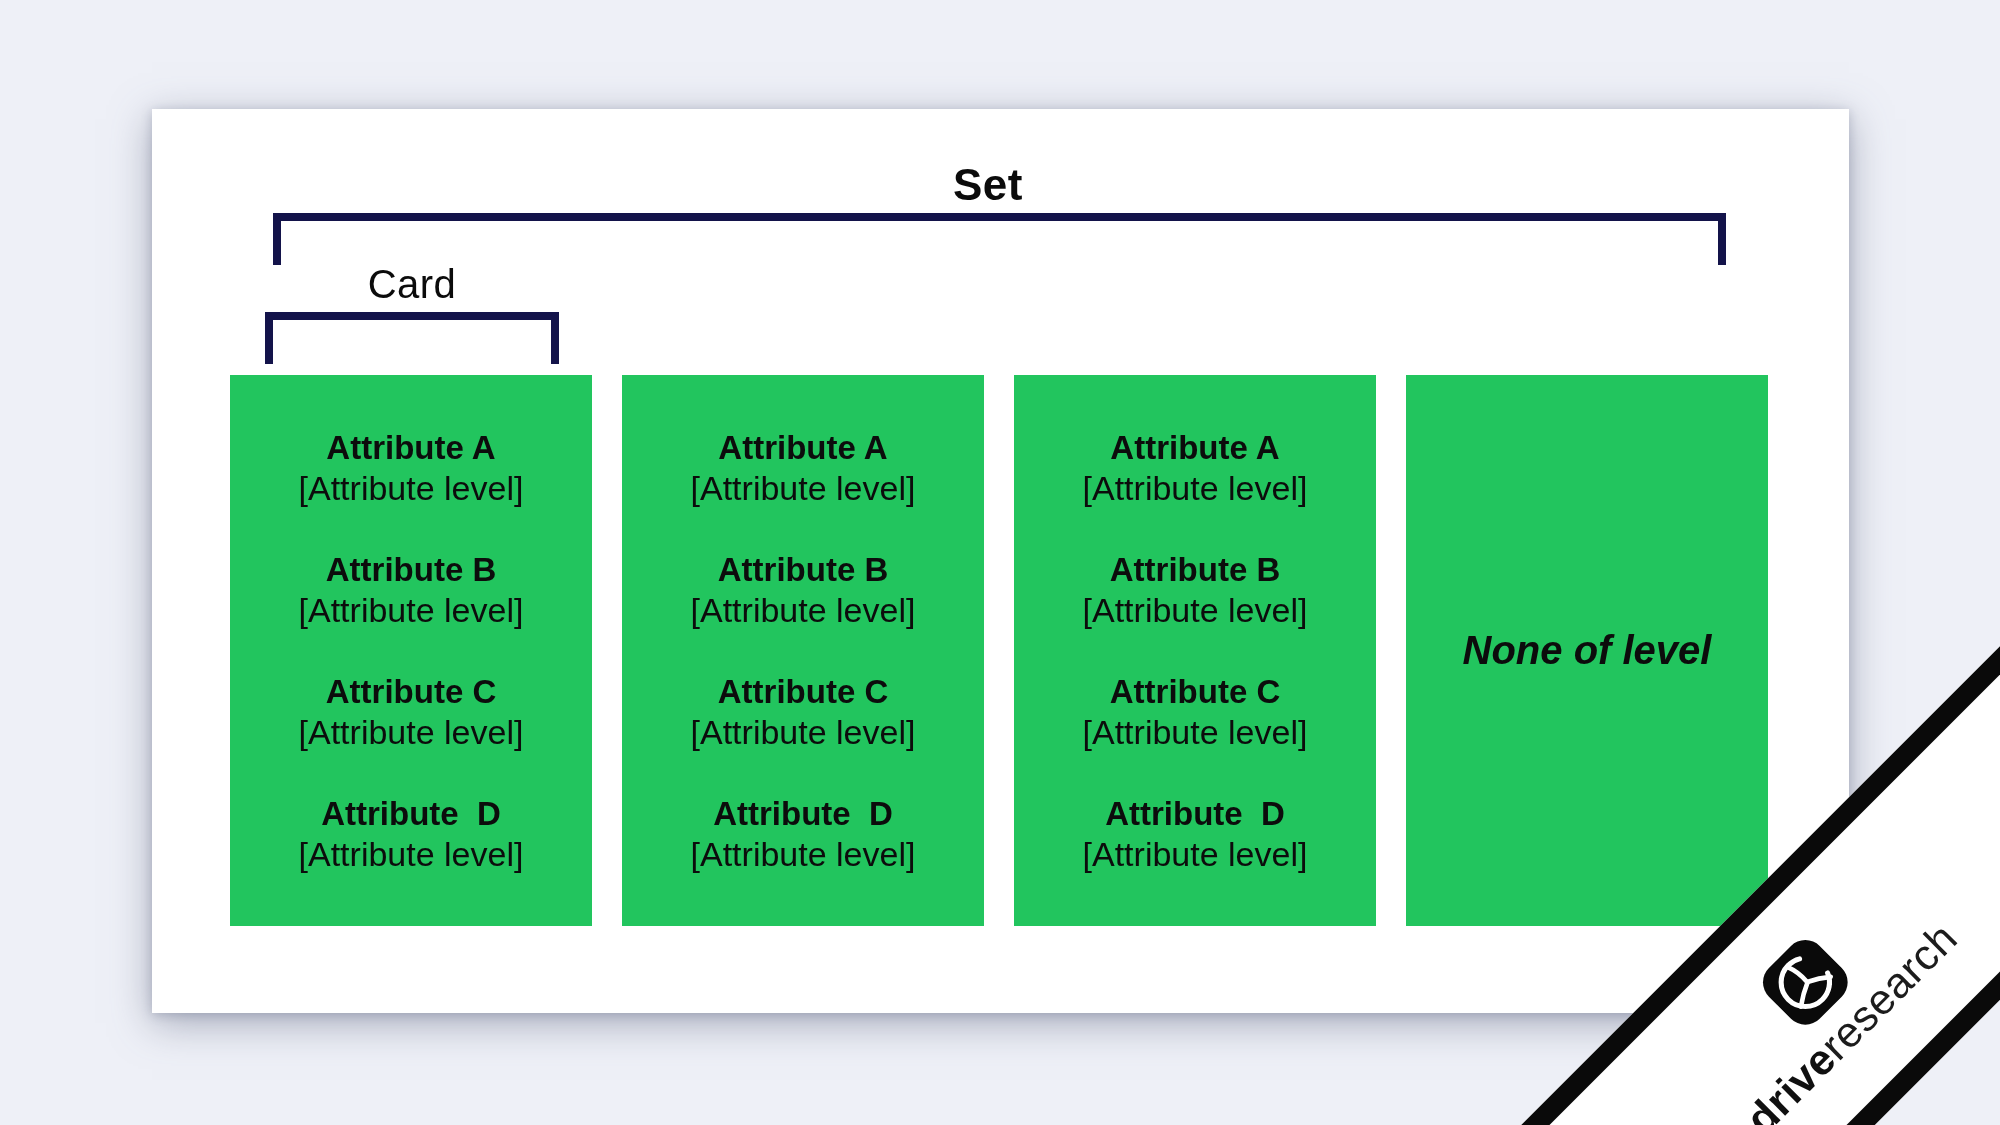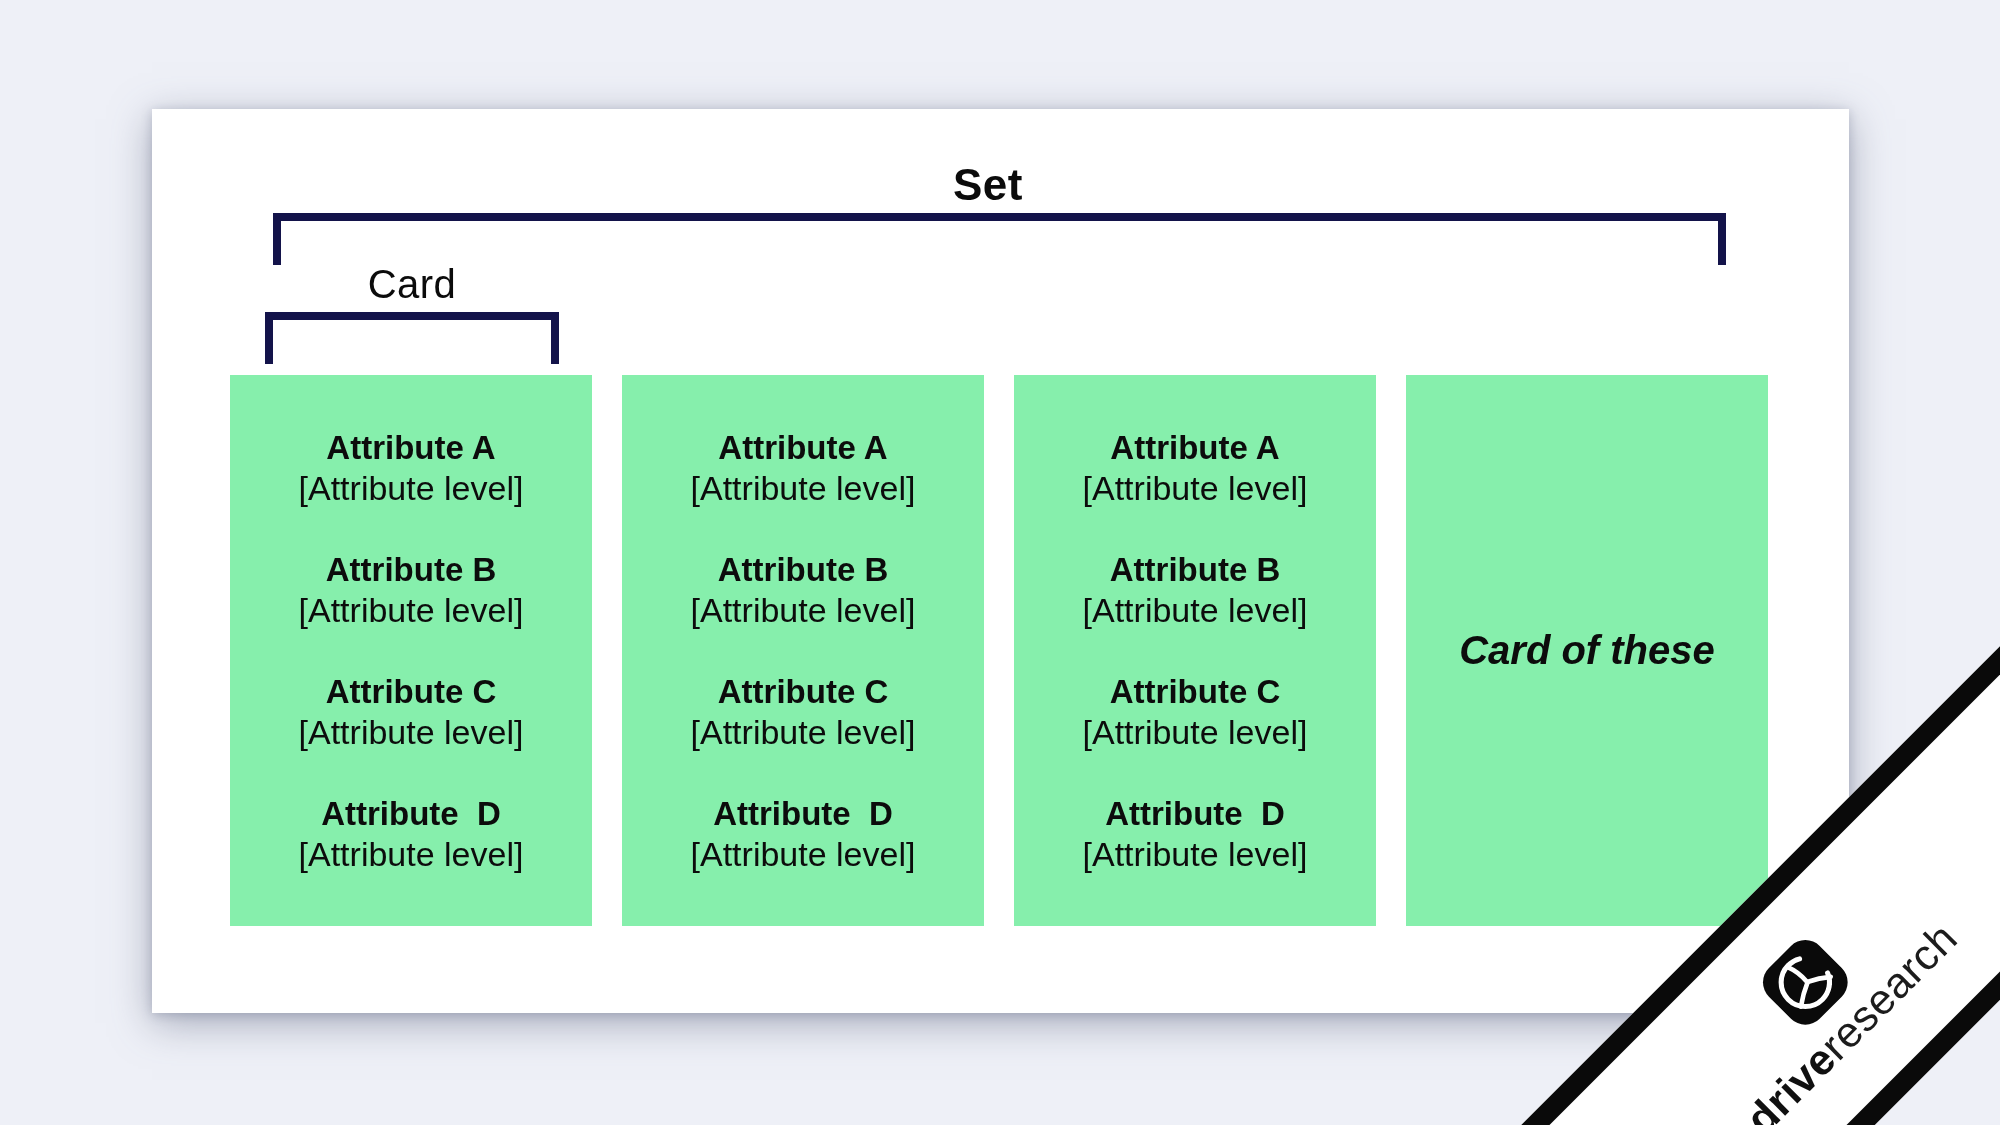--- a/index.html
+++ b/index.html
@@ -38,21 +38,21 @@
   .bracket::after  { right:0; }
   .set-bracket  { left:273px; top:213px; width:1453px; }
   .card-bracket { left:265px; top:312px; width:294px; }
 
   
   .cards-row {
     position:absolute; left:230px; top:375px; width:1538px; height:551px;
     display:flex; gap:30px;
   }
   .choice-card {
-    flex:1 1 0; background:#86efac;
+    flex:1 1 0; background:#22c55e;
     display:flex; flex-direction:column; justify-content:center; align-items:center;
     gap:42px;
   }
   .attr-group { text-align:center; line-height:40px; color:#0c0c0c; }
   .attr-name  { font-size:33px; font-weight:700; white-space:pre; }
   .attr-level { font-size:34px; font-weight:400; }
   .none-card { justify-content:center; }
   .none-label {
     font-size:40px; font-weight:700; font-style:italic; color:#0c0c0c;
     text-align:center;
@@ -138,21 +138,21 @@
         <div class="attr-name">Attribute C</div>
         <div class="attr-level">[Attribute level]</div>
       </div>
       <div class="attr-group">
         <div class="attr-name">Attribute  D</div>
         <div class="attr-level">[Attribute level]</div>
       </div>
     </div>
 
     <div class="choice-card none-card">
-      <div class="none-label">Card of these</div>
+      <div class="none-label">None of level</div>
     </div>
 
   </div>
 
   <div class="ribbon">
     <svg class="logo-icon" width="78" height="78" viewBox="0 0 100 100" aria-hidden="true">
       <rect x="4" y="4" width="92" height="92" rx="26" fill="#0a0a0a"></rect>
       <circle cx="50" cy="50" r="31" fill="none" stroke="#ffffff" stroke-width="6.5" stroke-dasharray="150 45" stroke-dashoffset="-12" stroke-linecap="round"></circle>
       <g stroke="#ffffff" stroke-width="6" fill="none" stroke-linecap="round">
         <path d="M52 50 Q53 34 48 21"></path>

